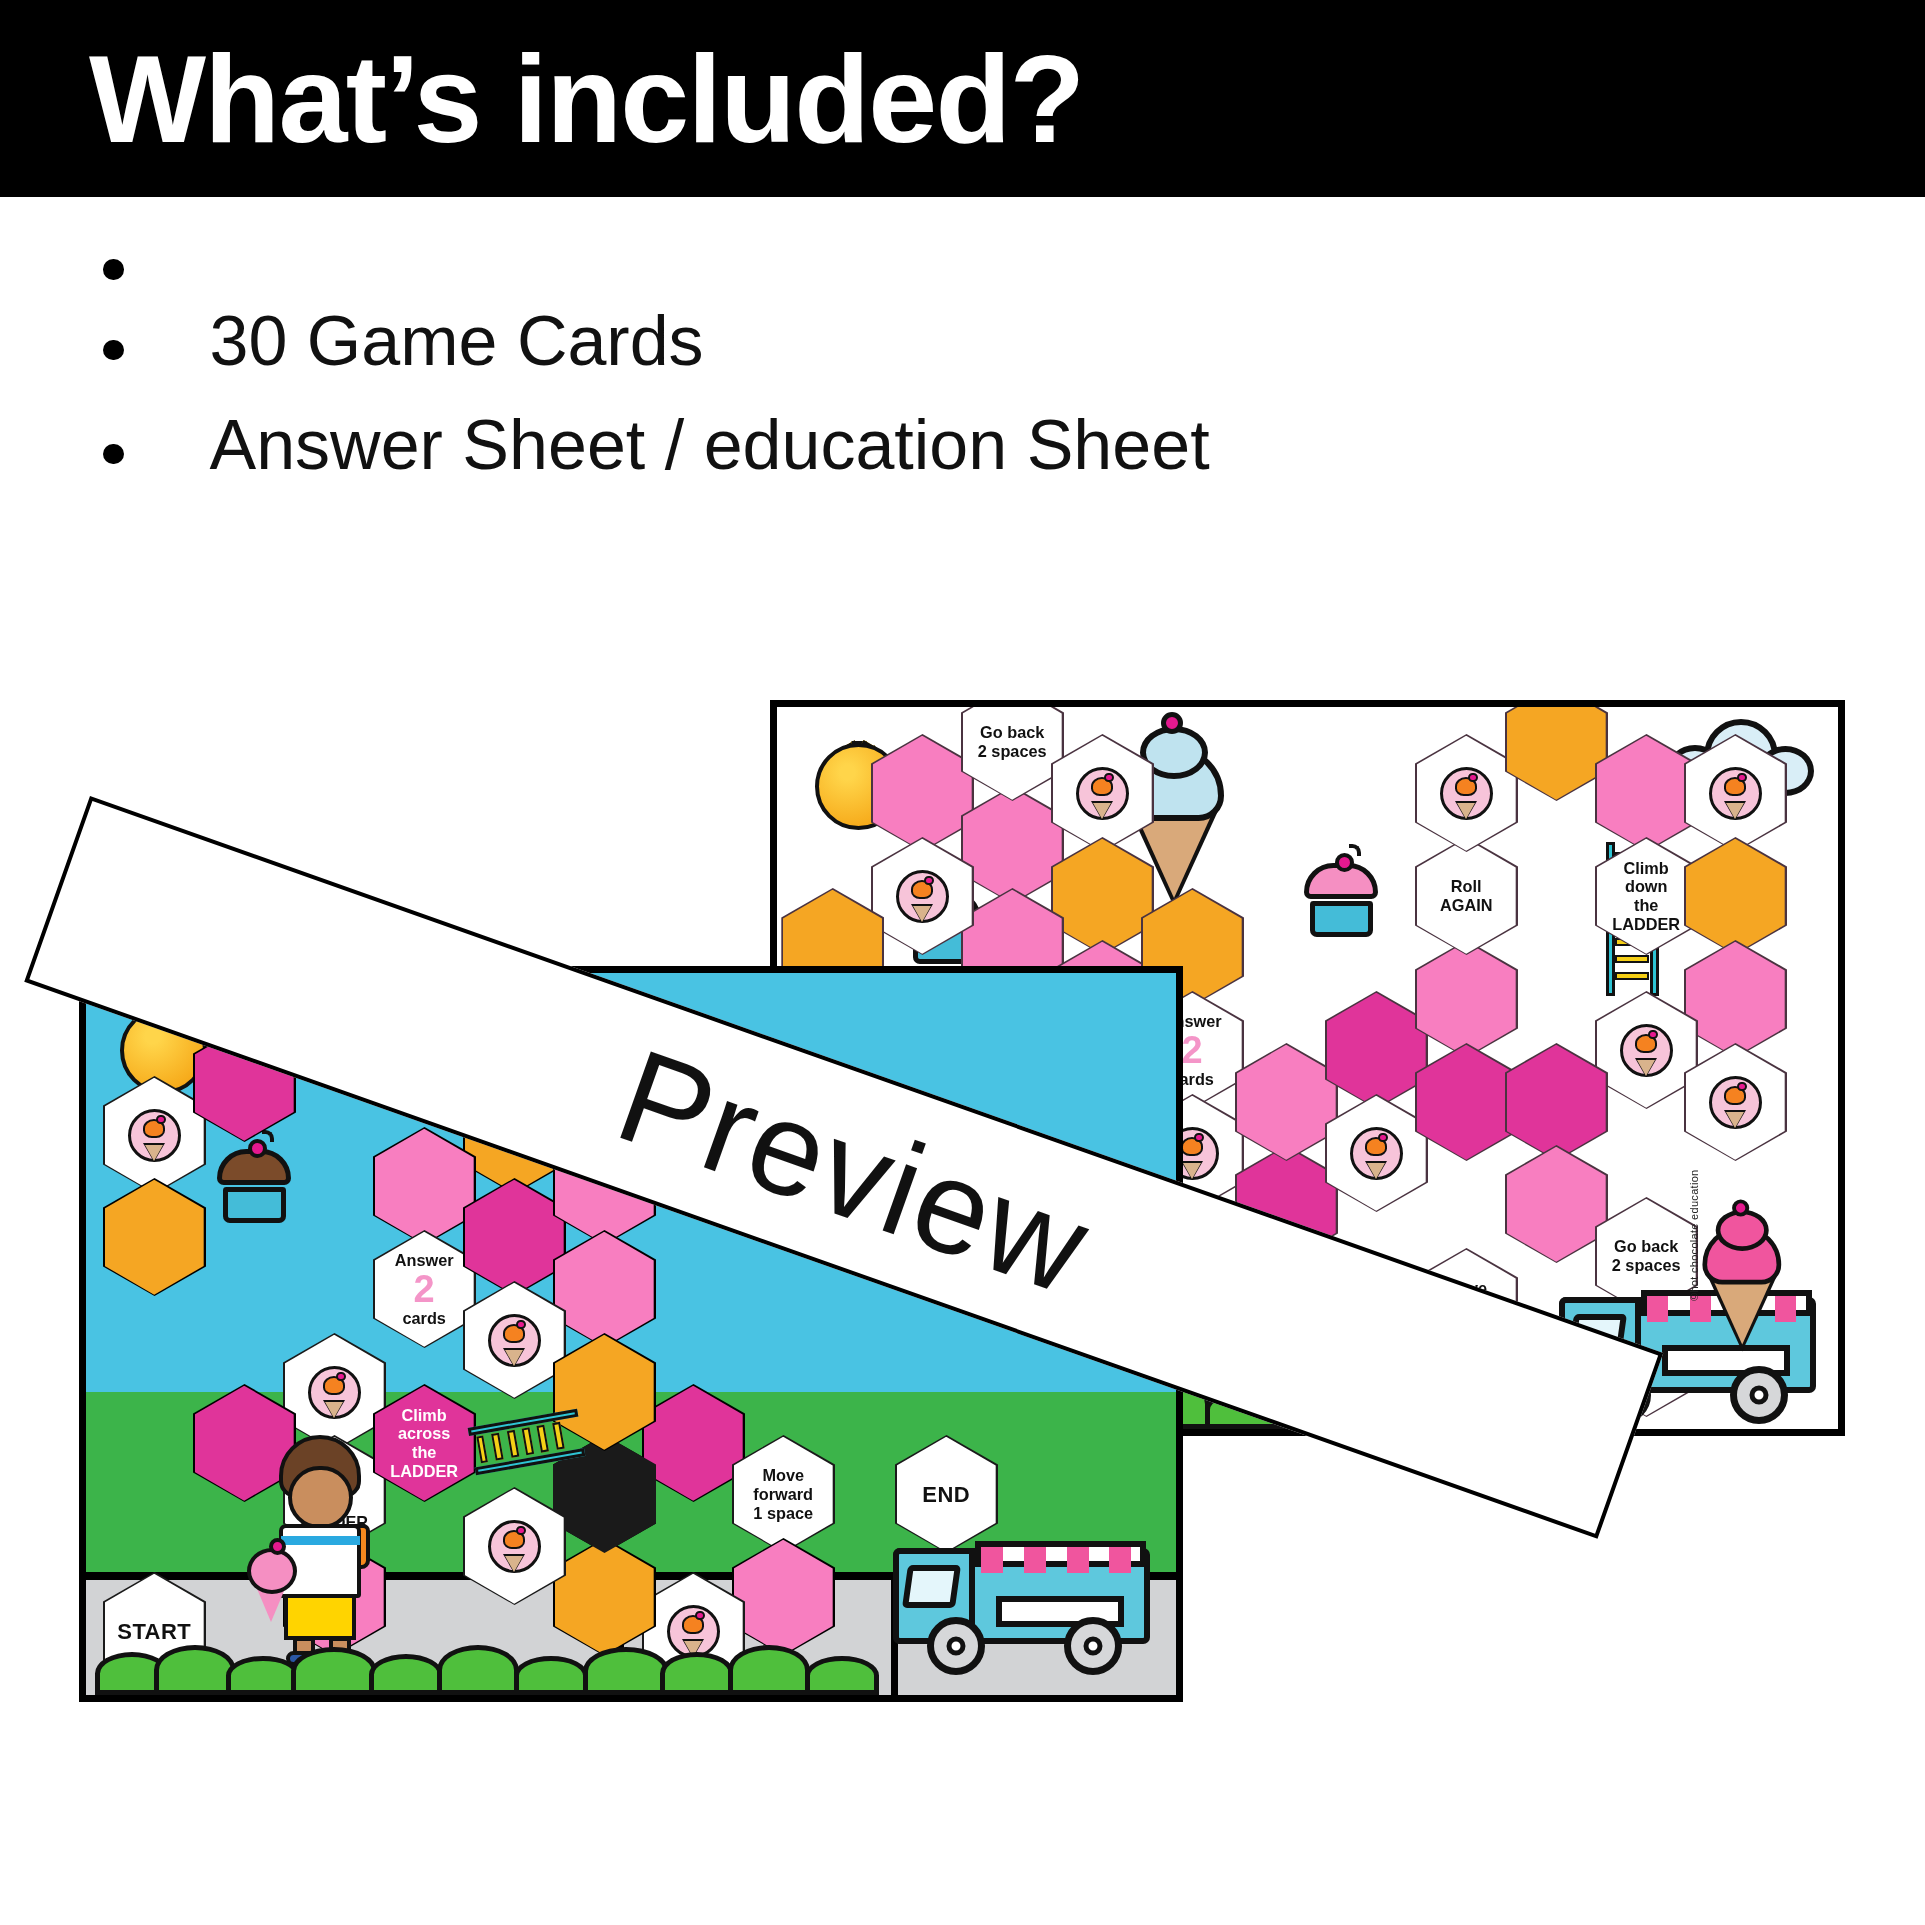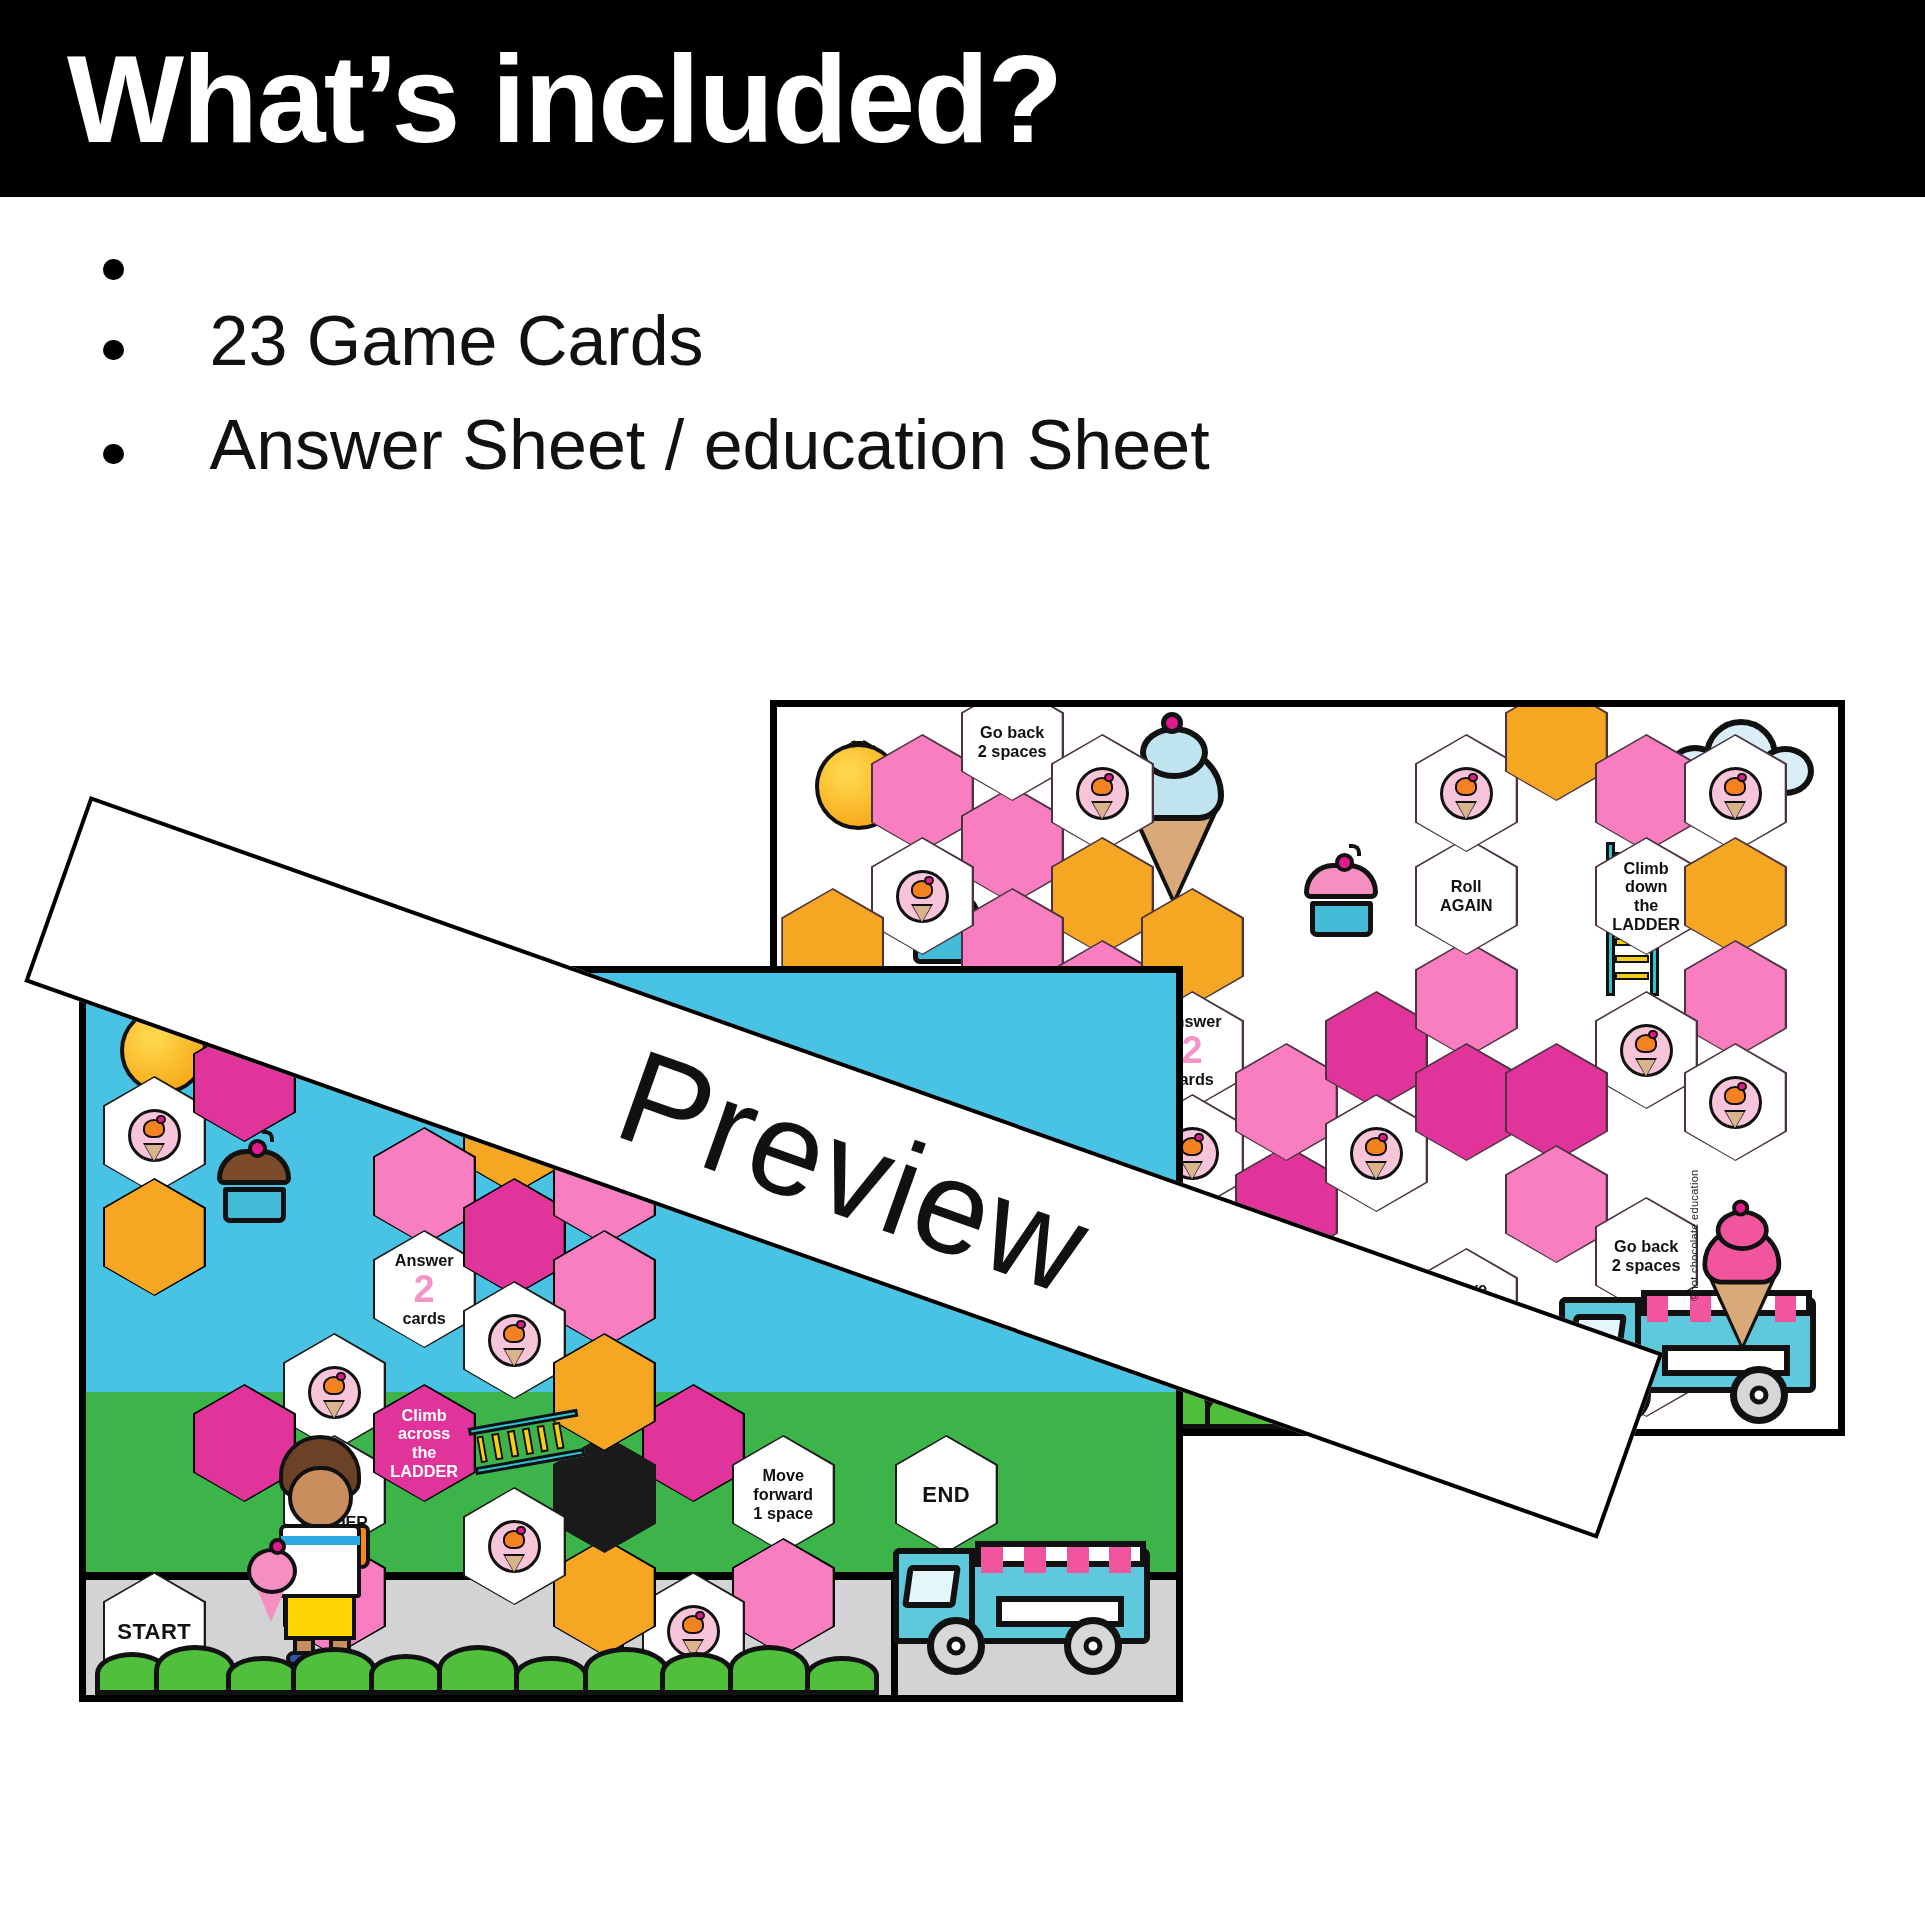--- a/index.html
+++ b/index.html
@@ -6,21 +6,21 @@
   html,body { width:1925px; height:1925px; background:#ffffff; overflow:hidden; }
   body { font-family:"Liberation Sans", sans-serif; position:relative; }
 
   
   .header-bar{
     position:absolute; left:0; top:0; width:1925px; height:197px;
     background:#000000; display:flex; align-items:center;
   }
   .header-title{
     color:#ffffff; font-size:124px; font-weight:700; letter-spacing:-1.7px;
-    margin-left:67px; line-height:1; font-family:"Liberation Sans", sans-serif;
+    margin-left:89px; line-height:1; font-family:"Liberation Sans", sans-serif;
   }
 
   
   .bullets{ position:absolute; left:0; top:218px; width:1712px; }
   .bullet-row{ display:flex; align-items:flex-start; margin-bottom:19px; }
   .bullet-dot{
     width:20.5px; height:20.5px; border-radius:50%; background:#000;
     margin-left:103px; margin-top:41px; flex:0 0 auto;
   }
   .bullet-text{
@@ -202,21 +202,21 @@
 <div class="header-bar">
   <div class="header-title">What’s included?</div>
 </div>
 
 <div class="bullets">
   <div class="bullet-row">
     <div class="bullet-dot"></div>
   </div>
   <div class="bullet-row">
     <div class="bullet-dot"></div>
-    <div class="bullet-text">23 Game Cards</div>
+    <div class="bullet-text">30 Game Cards</div>
   </div>
   <div class="bullet-row">
     <div class="bullet-dot"></div>
     <div class="bullet-text">Answer Sheet / education Sheet</div>
   </div>
 </div>
 
 <div class="board board-back">
 
   <div class="sun" style="left:8.6px; top:6.8px;">

